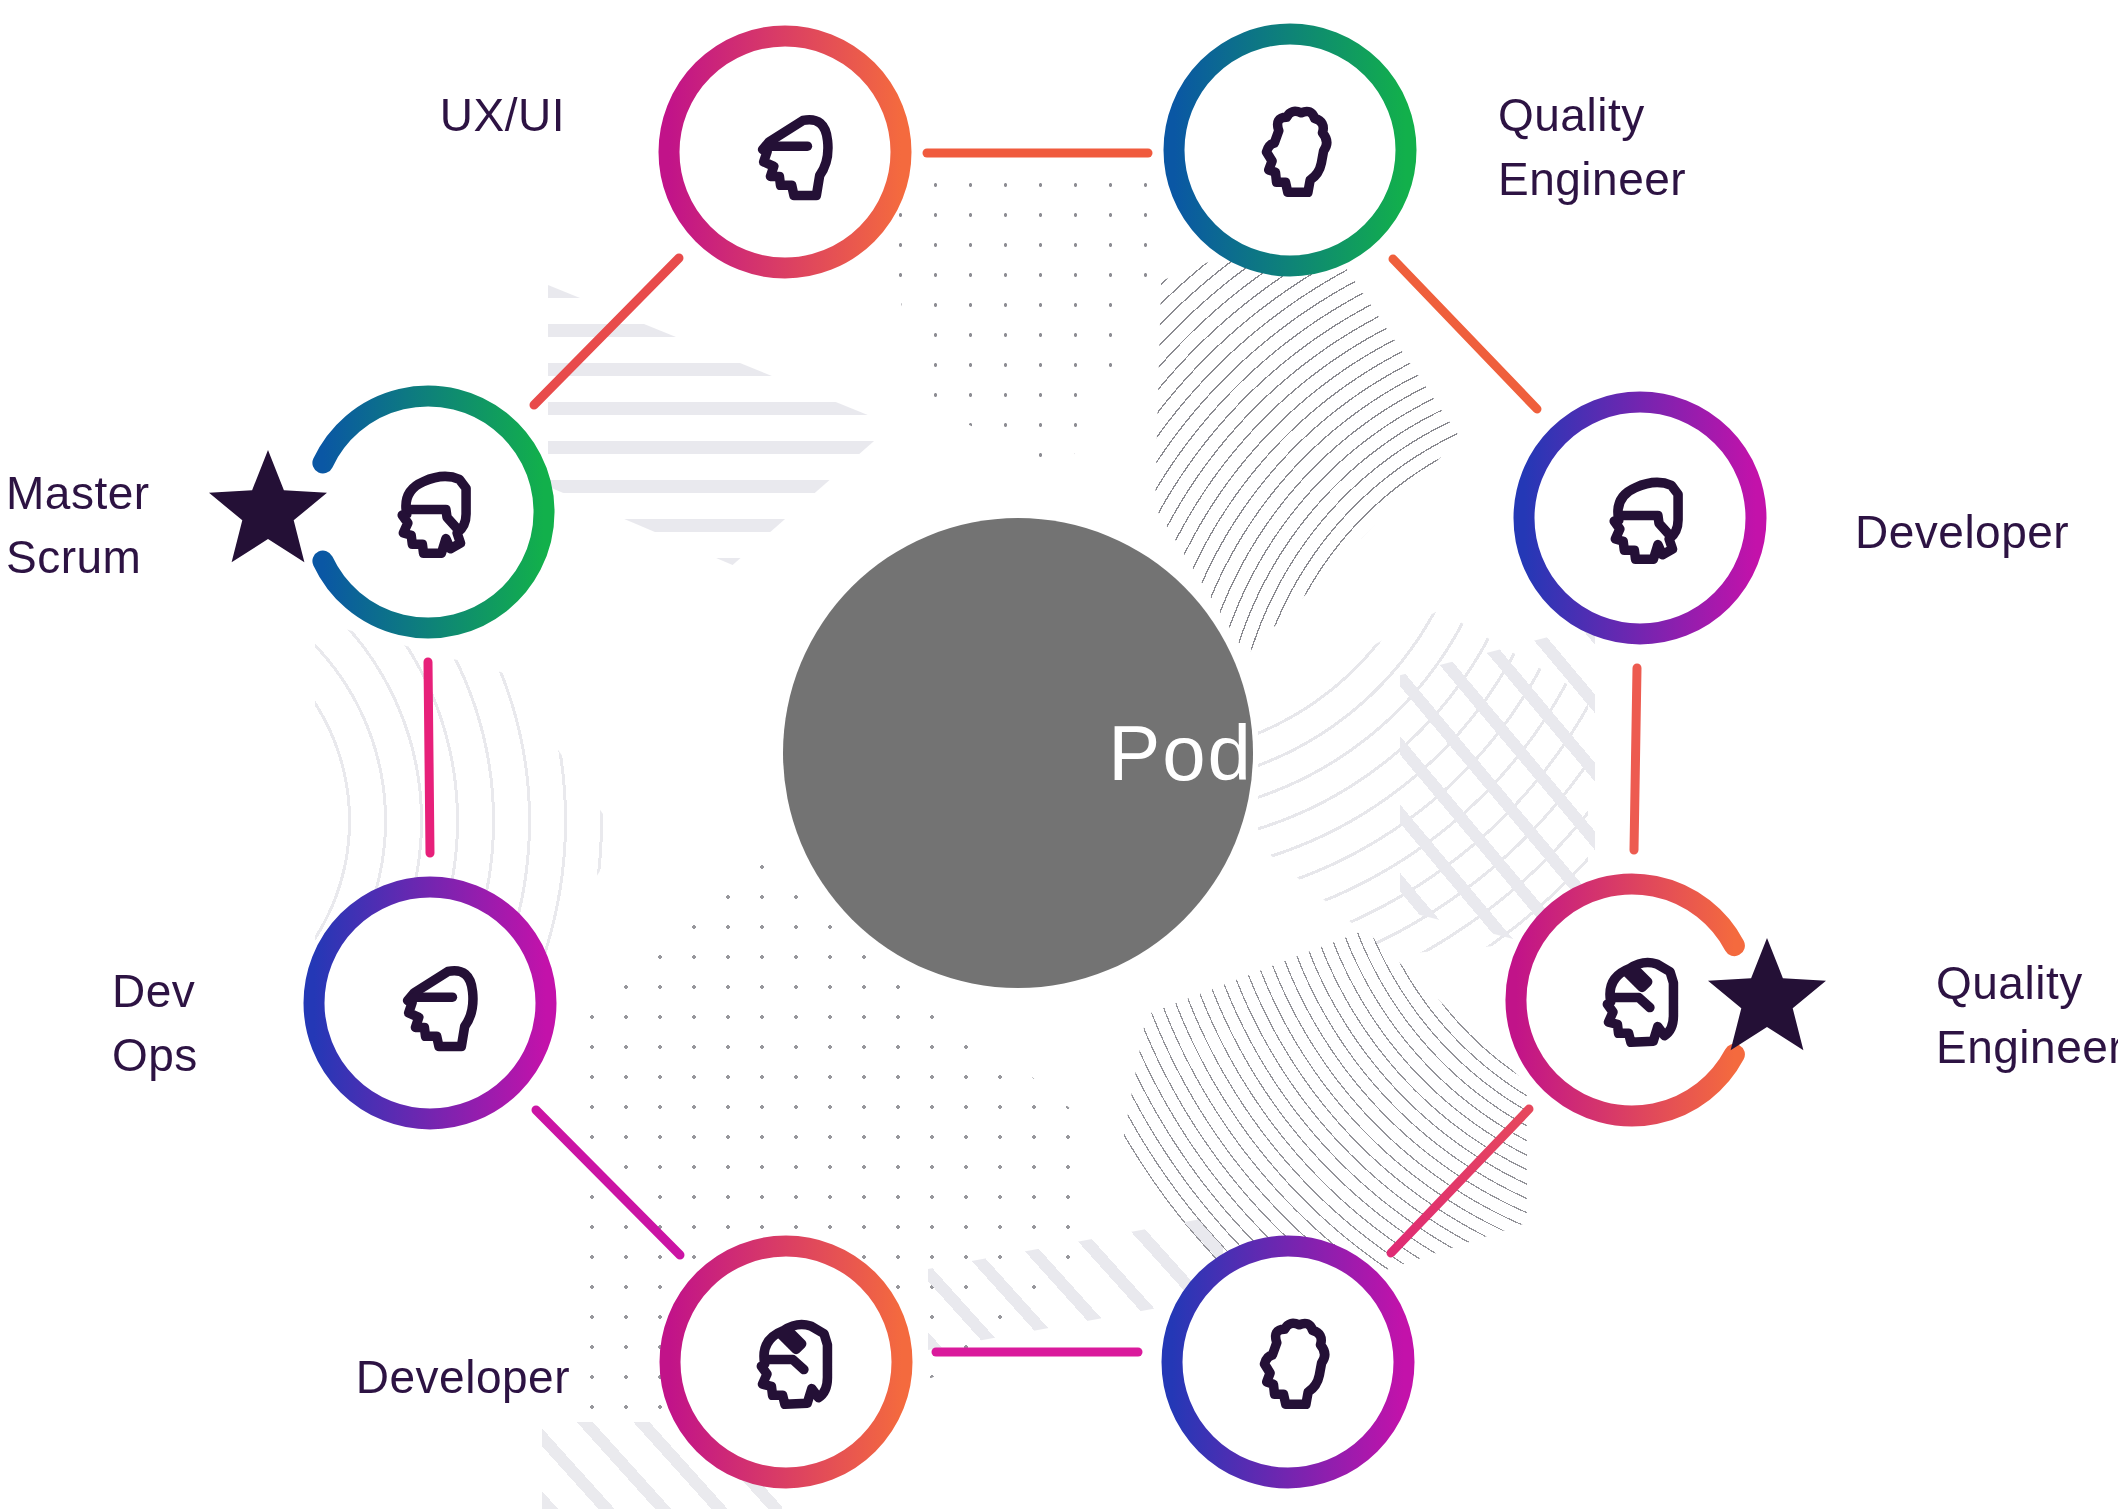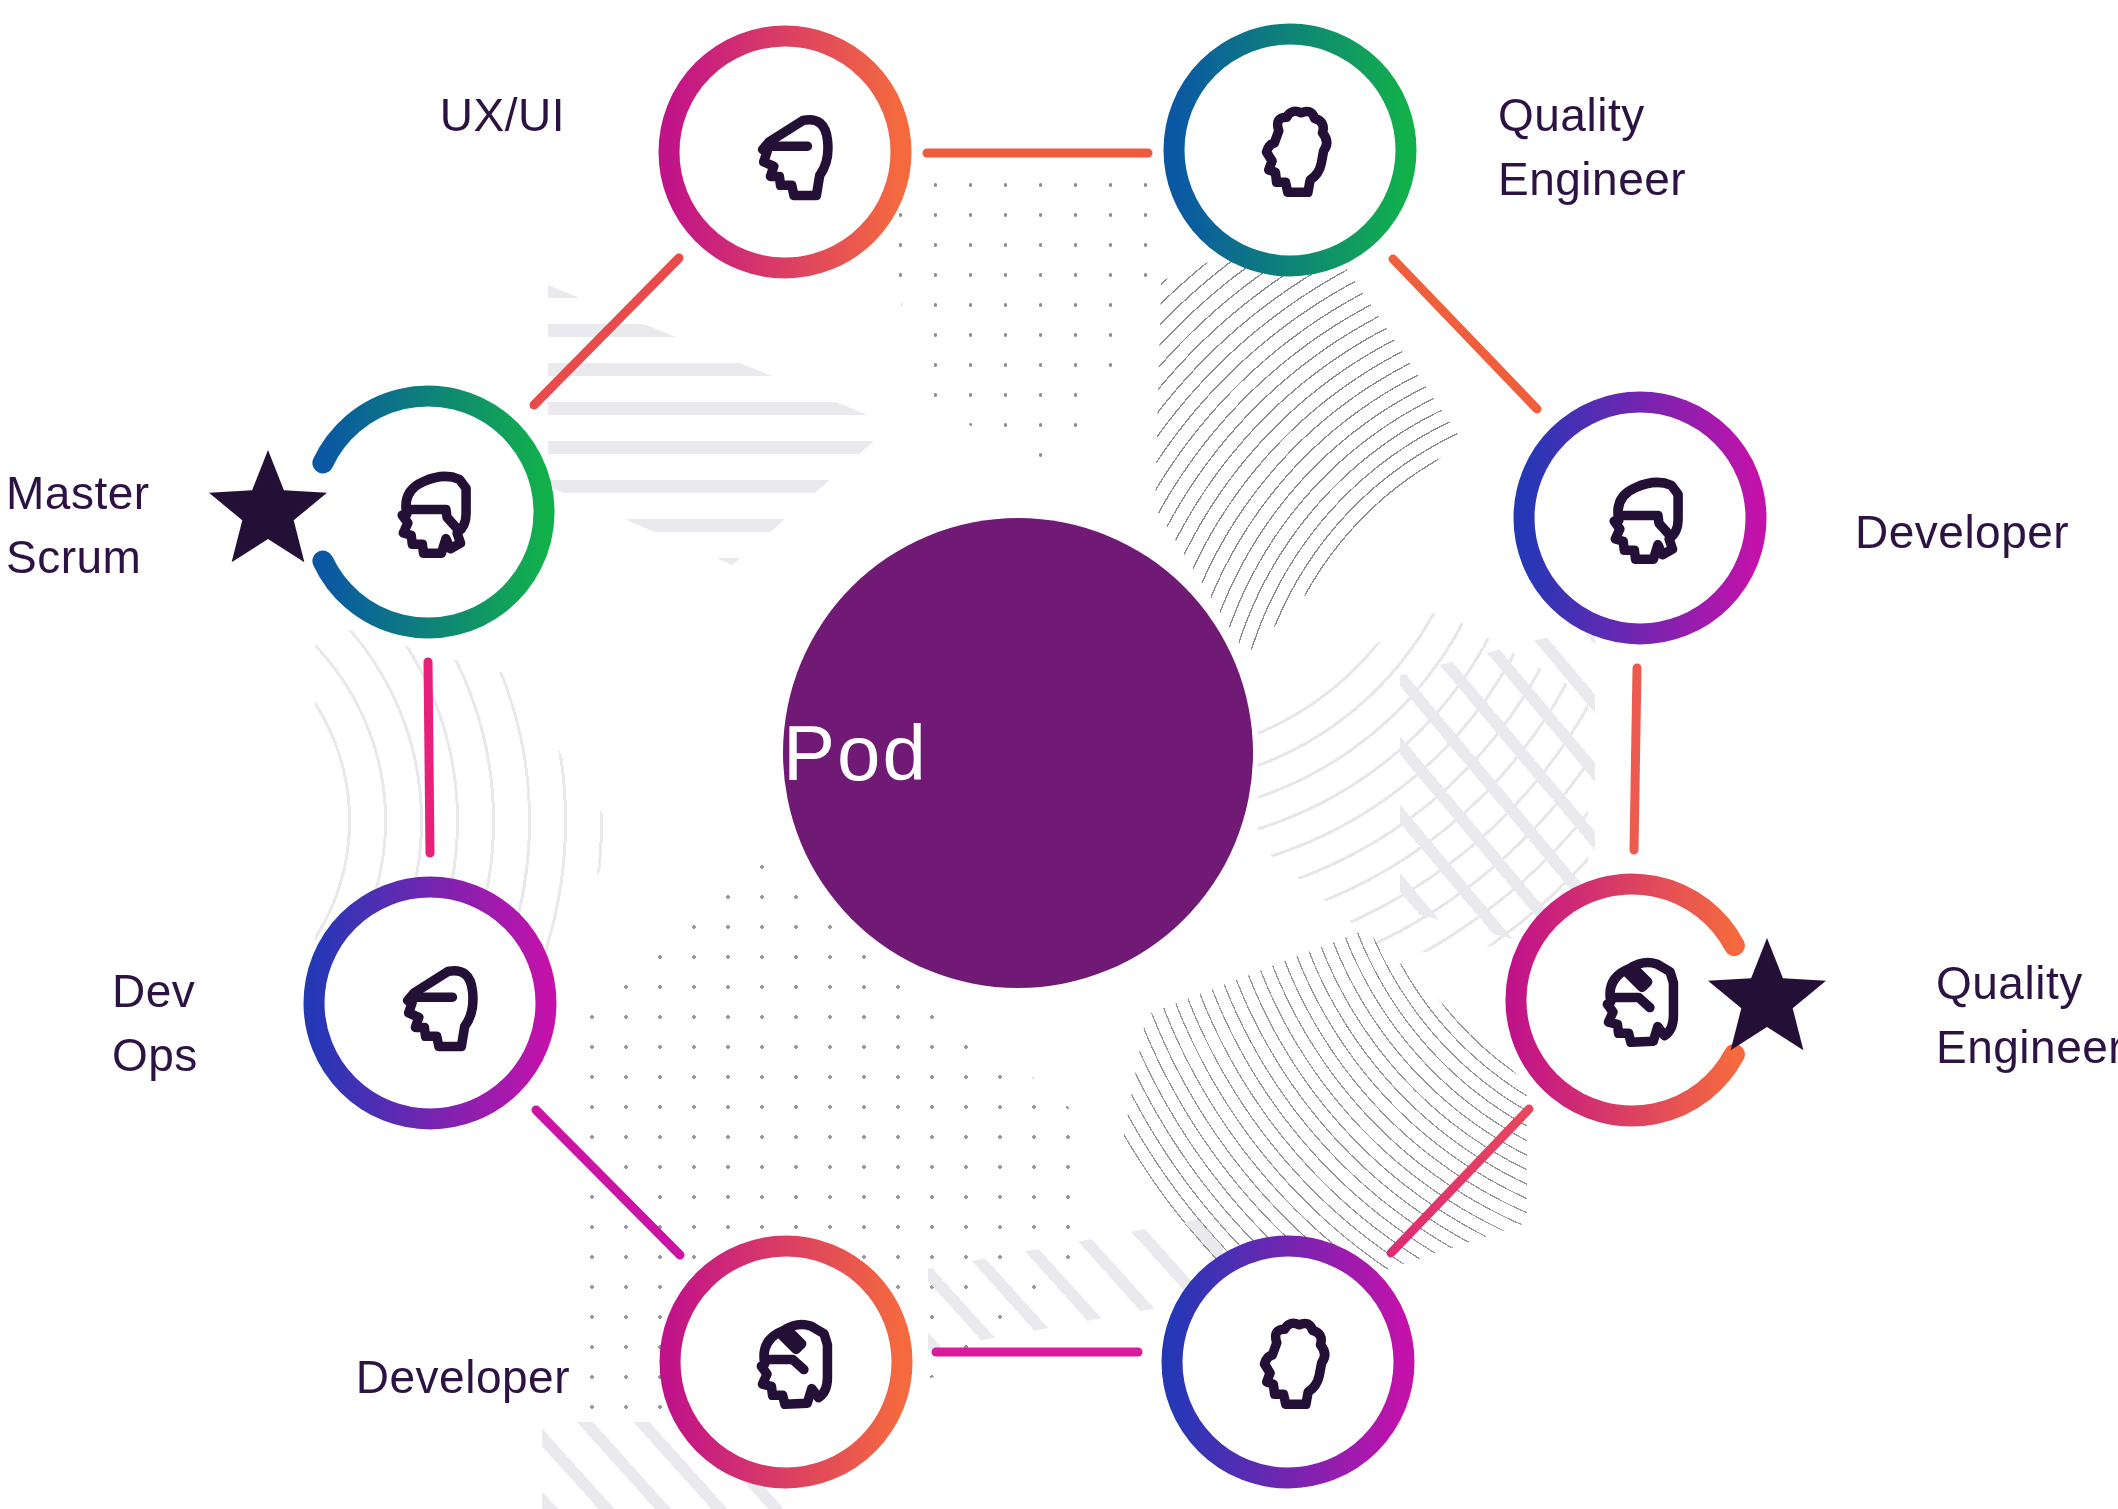--- a/index.html
+++ b/index.html
@@ -34,21 +34,21 @@
       background:repeating-linear-gradient(48deg,#e9e9ee 0 12px,transparent 12px 46px);
       clip-path:polygon(0 40%,100% 0,100% 60%,0 100%);}
   .t9{left:315px;top:612px;width:305px;height:435px;
       background:repeating-radial-gradient(circle 700px at -60% 48%,#e9e9ed 0 3px,transparent 3px 36px);
       clip-path:polygon(0 2%,62% 14%,100% 52%,58% 100%,0 98%);}
   .t10{left:542px;top:1422px;width:240px;height:87px;
       background:repeating-linear-gradient(48deg,#eaeaee 0 12px,transparent 12px 42px);}
   
   .connectors{position:absolute;left:0;top:0;z-index:2;}
   .pod{position:absolute;left:783px;top:518px;width:470px;height:470px;border-radius:50%;
-       background:#701a75;display:flex;align-items:center;justify-content:flex-start;z-index:3;}
+       background:#737373;display:flex;align-items:center;justify-content:flex-end;z-index:3;}
   .pod span{color:#ffffff;font-size:78px;font-weight:300;letter-spacing:2px;}
   .node{position:absolute;width:260px;height:260px;z-index:4;}
   .icon path{fill:none;stroke:#241036;stroke-width:8.5;stroke-linejoin:round;stroke-linecap:round;}
   .label{position:absolute;z-index:5;color:#2d1343;font-size:46px;line-height:64px;letter-spacing:.5px;margin-top:13px;}
   .label .ln{display:block;}
   .ra{text-align:right;}
   .star{position:absolute;z-index:5;}
 </style>
 </head>
 <body>

